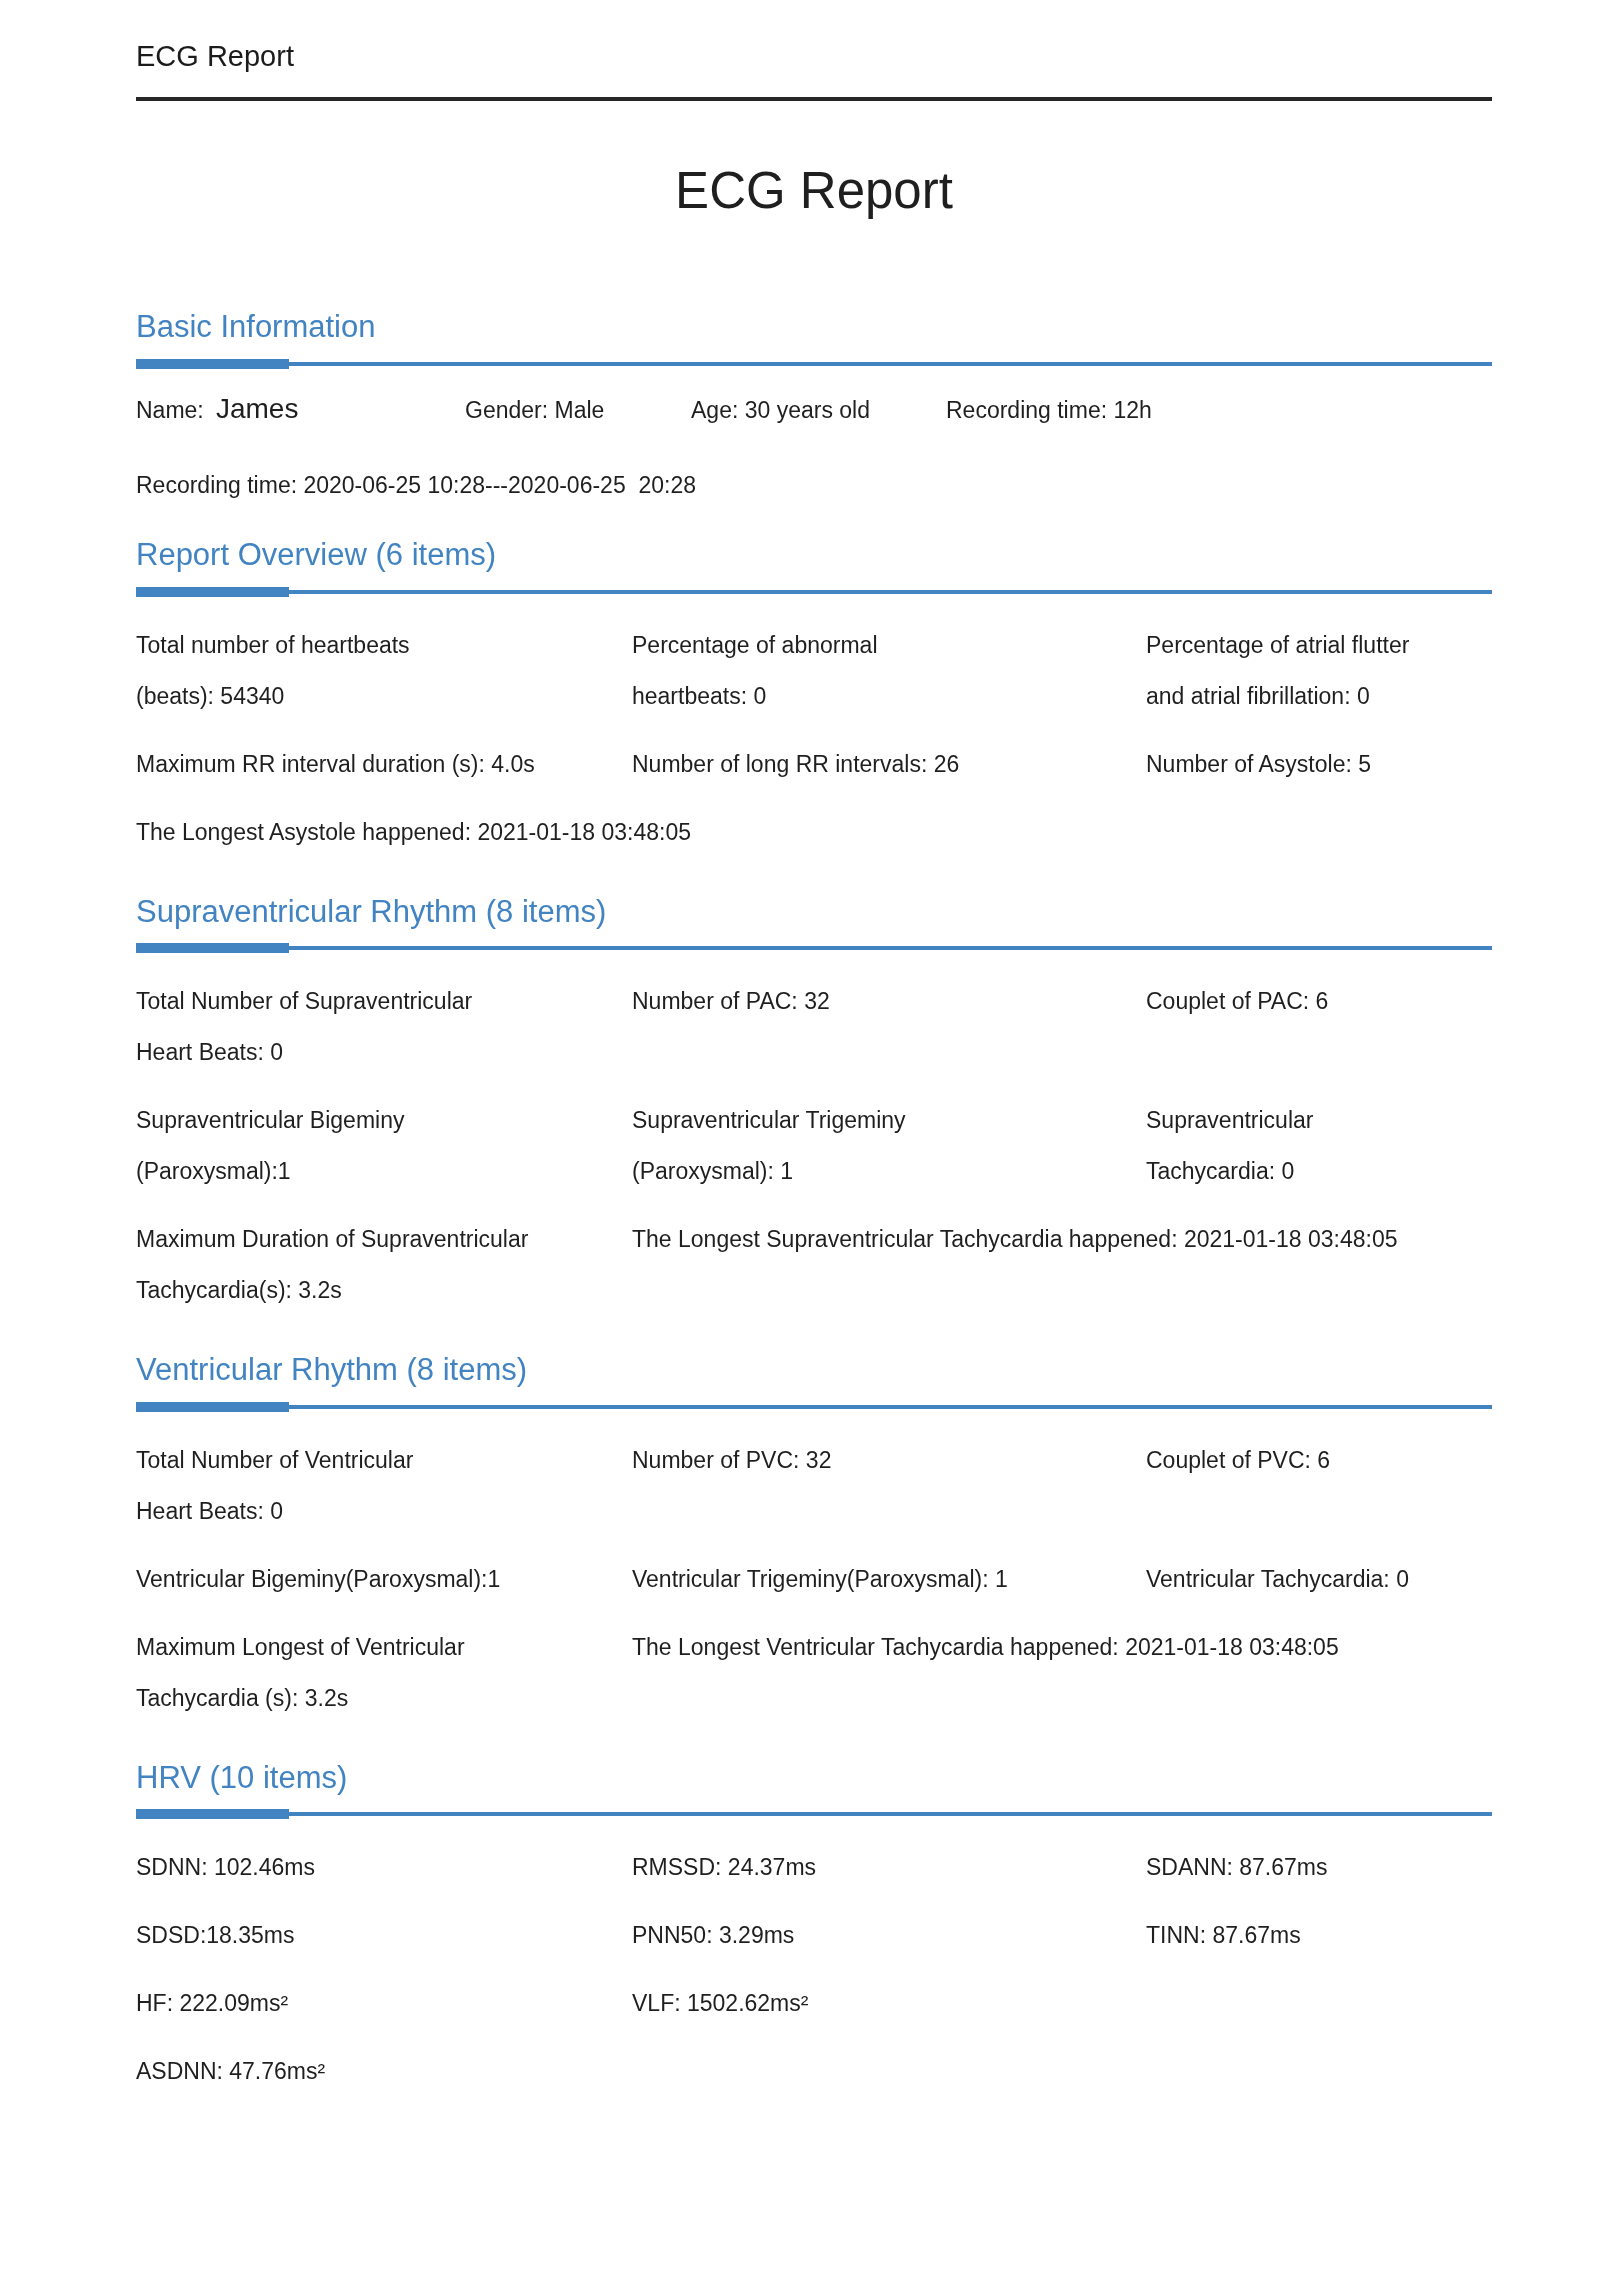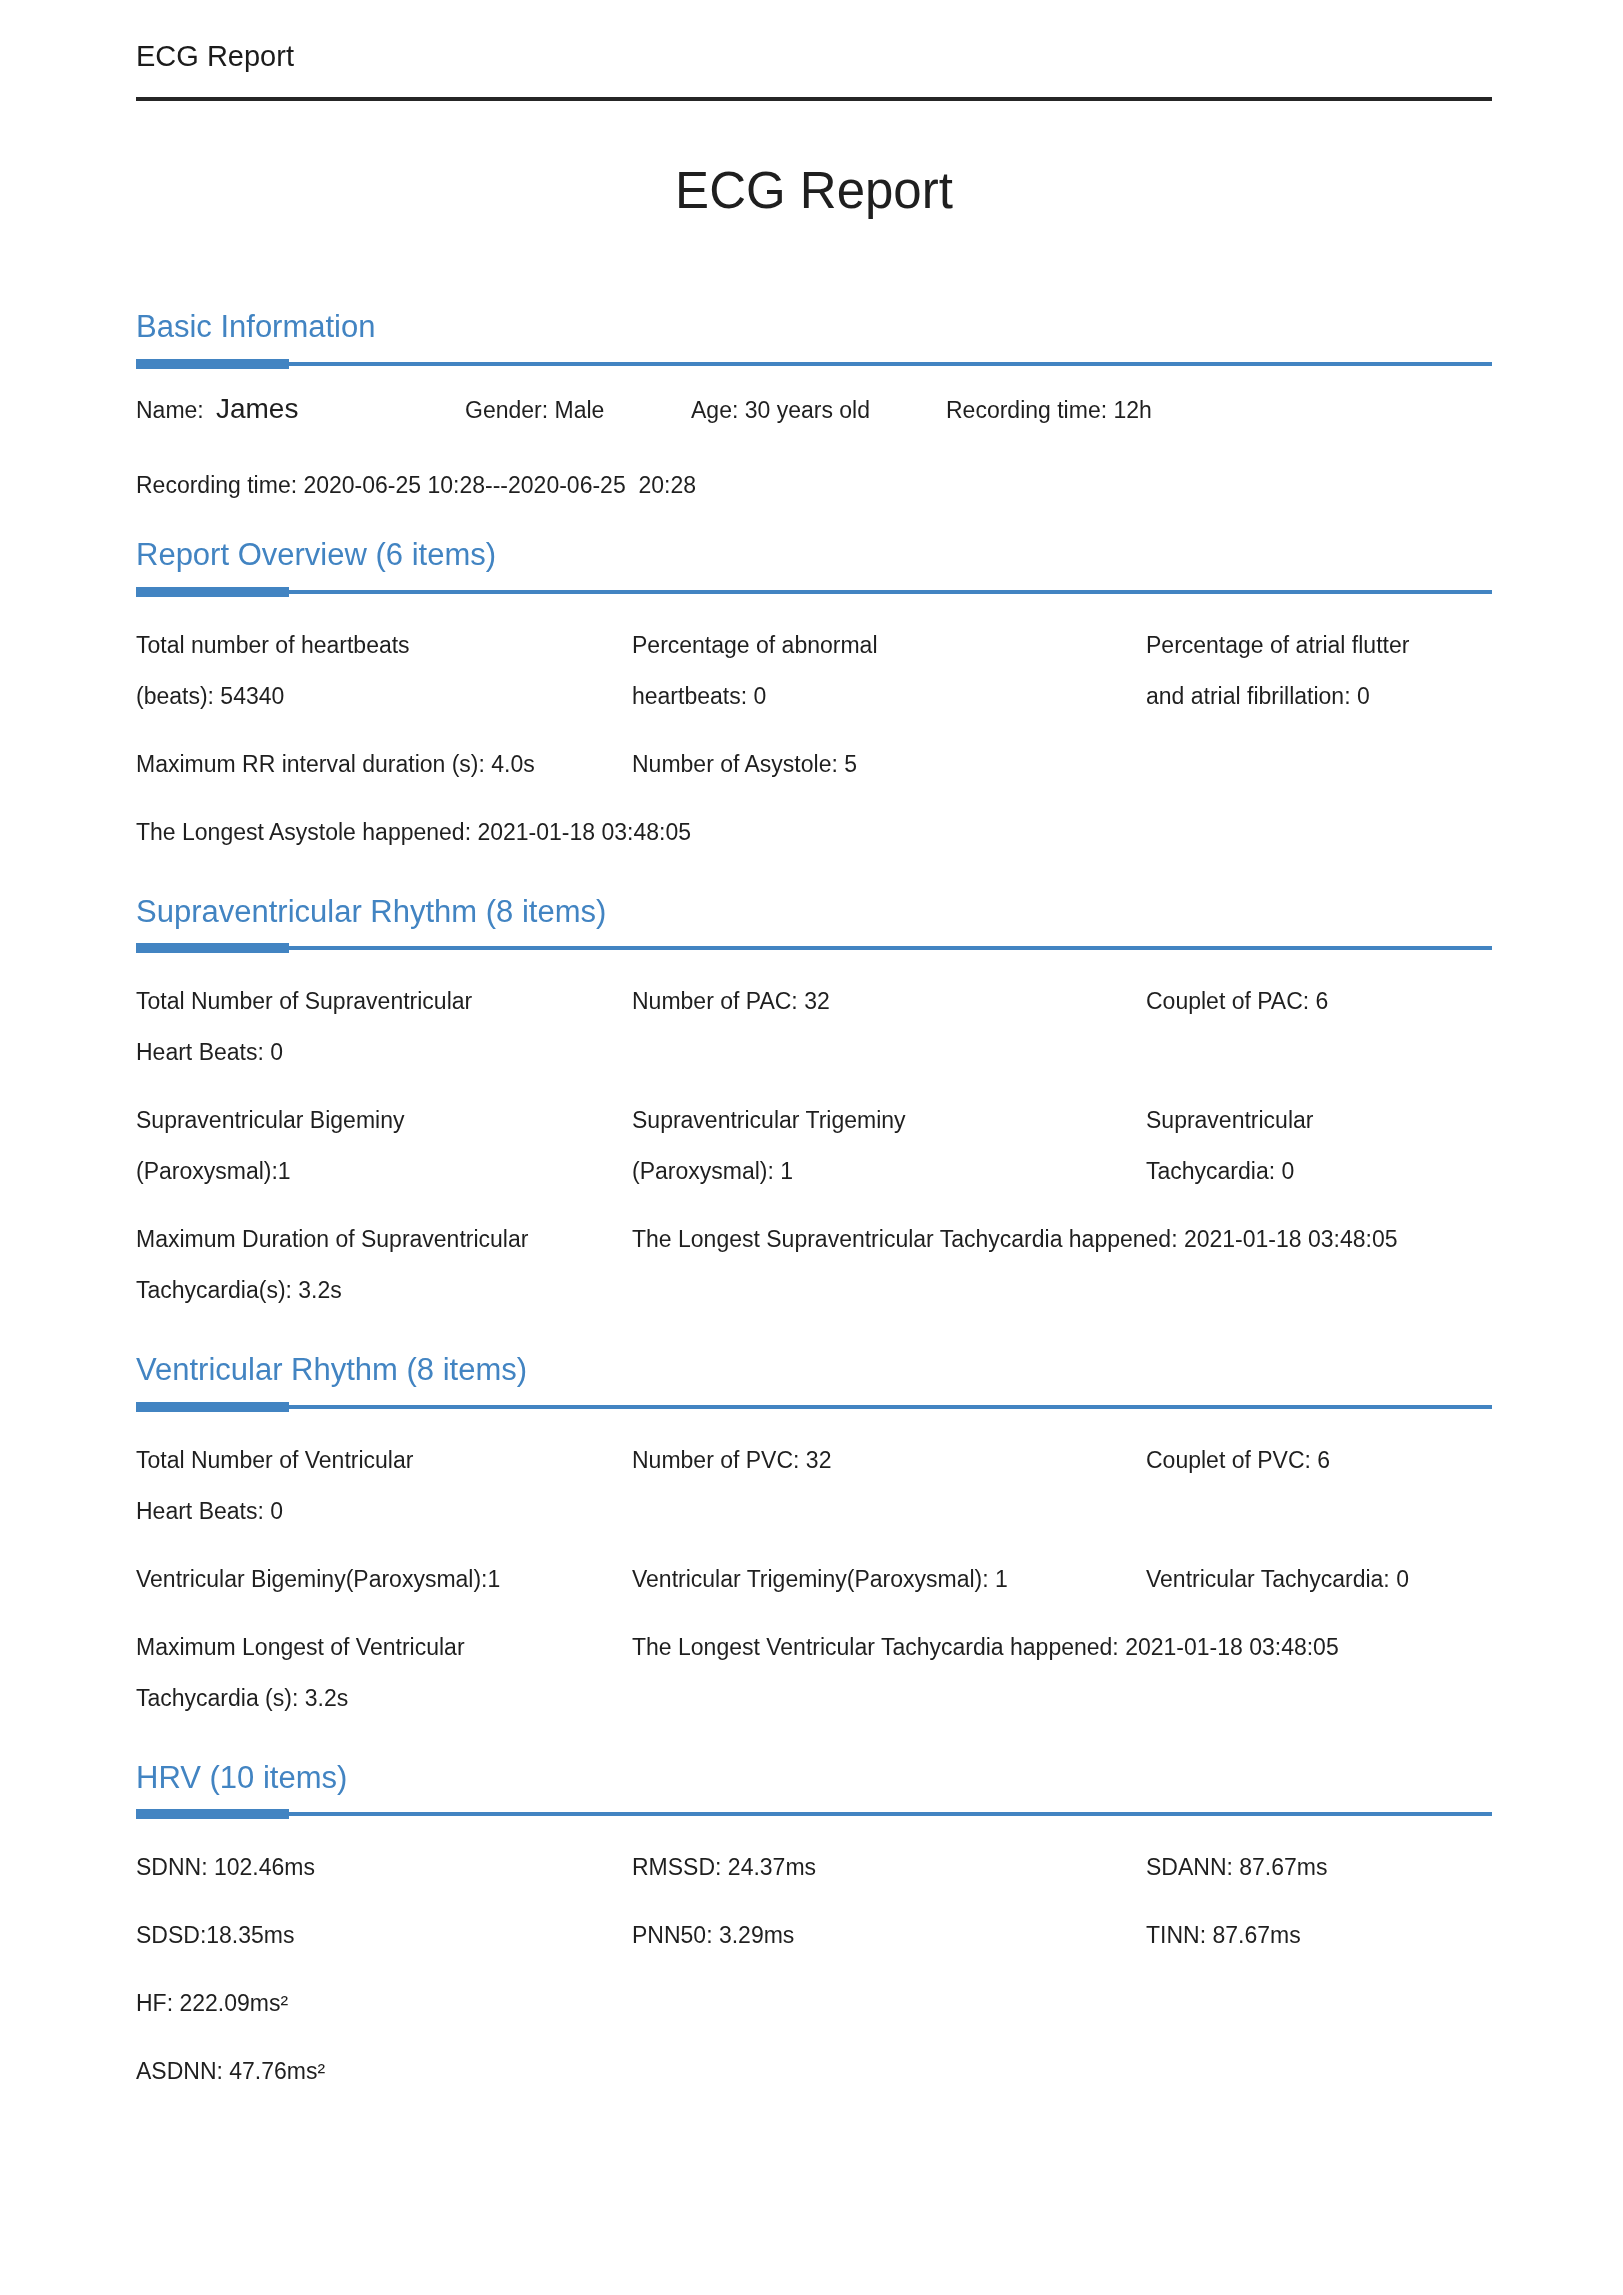--- a/index.html
+++ b/index.html
@@ -102,20 +102,21 @@
       <div class="row">
         <div class="cell">Total number of heartbeats
 (beats): 54340</div>
         <div class="cell">Percentage of abnormal
 heartbeats: 0</div>
         <div class="cell">Percentage of atrial flutter
 and atrial fibrillation: 0</div>
       </div>
       <div class="row">
         <div class="cell">Maximum RR interval duration (s): 4.0s</div>
+        <div class="cell">Number of long RR intervals: 26</div>
         <div class="cell">Number of Asystole: 5</div>
       </div>
       <div class="row">
         <div class="cell wide">The Longest Asystole happened: 2021-01-18 03:48:05</div>
       </div>
     </div>
   </div>
 
   <div>
     <div class="section-heading">Supraventricular Rhythm (8 items)</div>
@@ -184,20 +185,21 @@
         <div class="cell">RMSSD: 24.37ms</div>
         <div class="cell">SDANN: 87.67ms</div>
       </div>
       <div class="row">
         <div class="cell">SDSD:18.35ms</div>
         <div class="cell">PNN50: 3.29ms</div>
         <div class="cell">TINN: 87.67ms</div>
       </div>
       <div class="row">
         <div class="cell">HF: 222.09ms²</div>
+        <div class="cell">VLF: 1502.62ms²</div>
       </div>
       <div class="row">
         <div class="cell">ASDNN: 47.76ms²</div>
       </div>
     </div>
   </div>
 
 </div>
 
 

